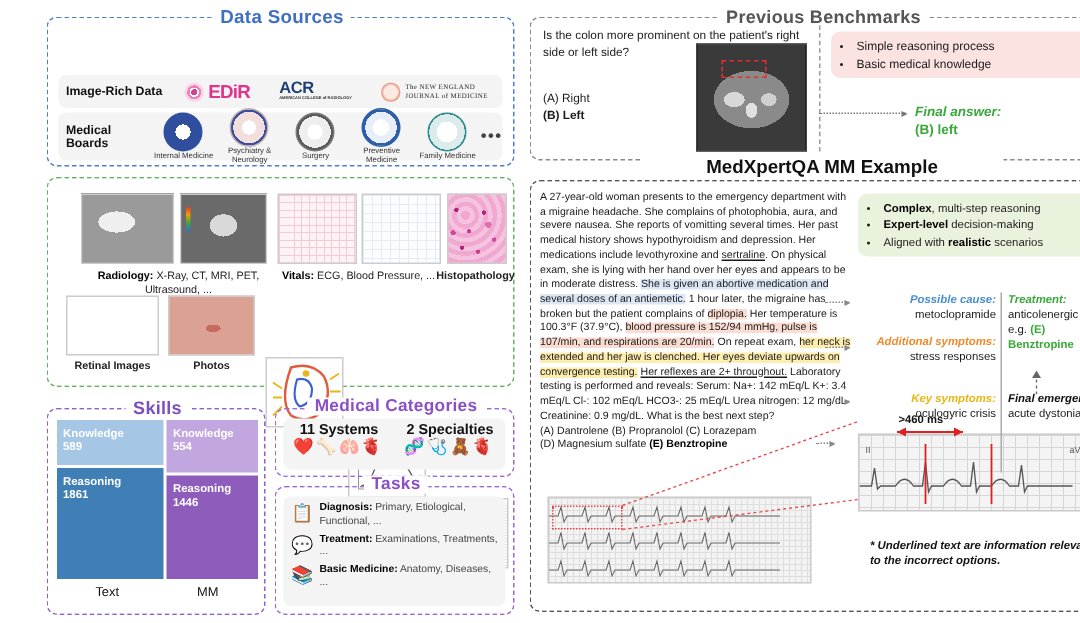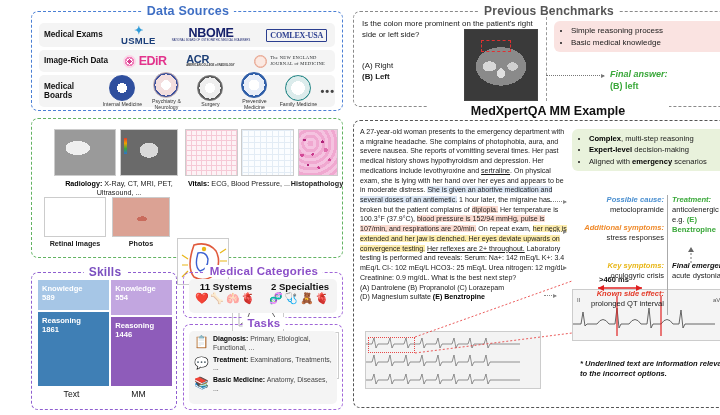--- a/index.html
+++ b/index.html
@@ -249,36 +249,20 @@
   li { margin:0; }
 </style>
 </head>
 <body>
 
 <div class="page">
 
   <div class="panel" id="data-sources">
     <div class="panel-title">Data Sources</div>
 
-    <div class="ds-row" style="top:11px; height:24px;">
-      <div class="ds-label">Medical Exams</div>
-      <div class="ds-logos">
-        <div class="logo-usmle">
-          <div class="mark">✦</div>
-          <div class="wd">USMLE</div>
-        </div>
-        <div class="logo-nbome">
-          <div class="wd">NBOME</div>
-          <div class="sub">NATIONAL BOARD OF OSTEOPATHIC MEDICAL EXAMINERS</div>
-        </div>
-        <div class="logo-comlex">
-          <div class="wd">COMLEX-USA</div>
-        </div>
-      </div>
-    </div>
 
     <div class="ds-row" style="top:38px; height:22px;">
       <div class="ds-label">Image-Rich Data</div>
       <div class="ds-logos">
         <div class="logo-edir">
           <div class="edir-dot"></div>
           <div class="edir-wd">EDiR</div>
         </div>
         <div class="logo-acr">
           <div class="wd">ACR</div>
@@ -513,39 +497,35 @@
       <polygon points="52,7 46,4 46,10" fill="#e02020"></polygon>
     </svg>
     <div class="qt-label">&gt;460 ms</div>
 
     <div class="note">* Underlined text are information relevant to the incorrect options.</div>
 
     <div class="gr-box">
       <ul>
         <li><b>Complex</b><span>, multi-step reasoning</span></li>
         <li><b>Expert-level</b><span> decision-making</span></li>
-        <li><span>Aligned with </span><b>emergency</b><span> scenarios</span></li>
+        <li><span>Aligned with </span><b>realistic</b><span> scenarios</span></li>
       </ul>
     </div>
 
     <div class="ann left-col c-blue" style="left:214px; top:74px; width:96px;">
       <div class="hd">Possible cause:</div>
       <div class="bd">metoclopramide</div>
     </div>
     <div class="ann left-col c-orange" style="left:214px; top:102px; width:96px;">
       <div class="hd">Additional symptoms:</div>
       <div class="bd">stress responses</div>
     </div>
     <div class="ann left-col c-yellow" style="left:214px; top:140px; width:96px;">
       <div class="hd">Key symptoms:</div>
       <div class="bd">oculogyric crisis</div>
-    </div>
-    <div class="ann left-col c-red" style="left:204px; top:168px; width:106px;">
-      <div class="hd">Known side effect:</div>
-      <div class="bd">prolonged QT interval</div>
     </div>
 
     <div class="vsep" style="left:313px; top:74px; height:120px;"></div>
 
     <div class="ann right-col c-green" style="left:318px; top:74px; width:68px;">
       <div class="hd">Treatment:</div>
       <div class="bd"><span>anticolenergic drug, e.g. </span><b style="color:#3aa83a;">(E) Benztropine</b></div>
     </div>
     <svg style="position:absolute;left:330px;top:126px;width:14px;height:16px;">
       <line x1="7" y1="16" x2="7" y2="3" stroke="#666" stroke-width=".9" stroke-dasharray="2,2"></line>

